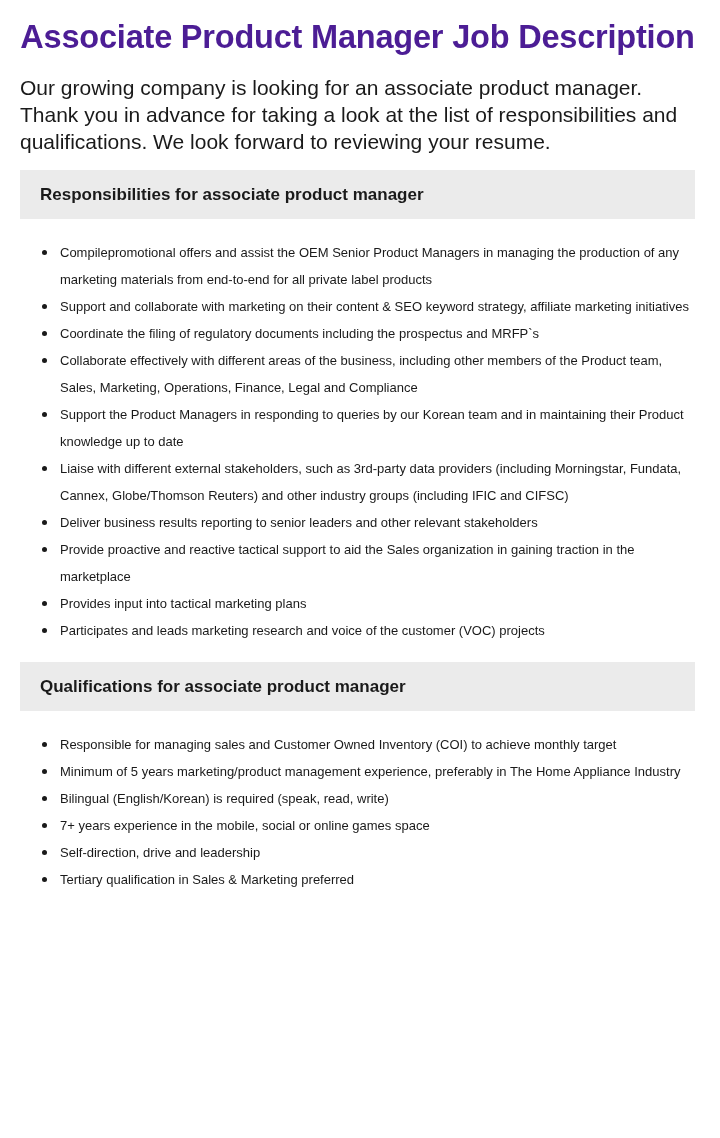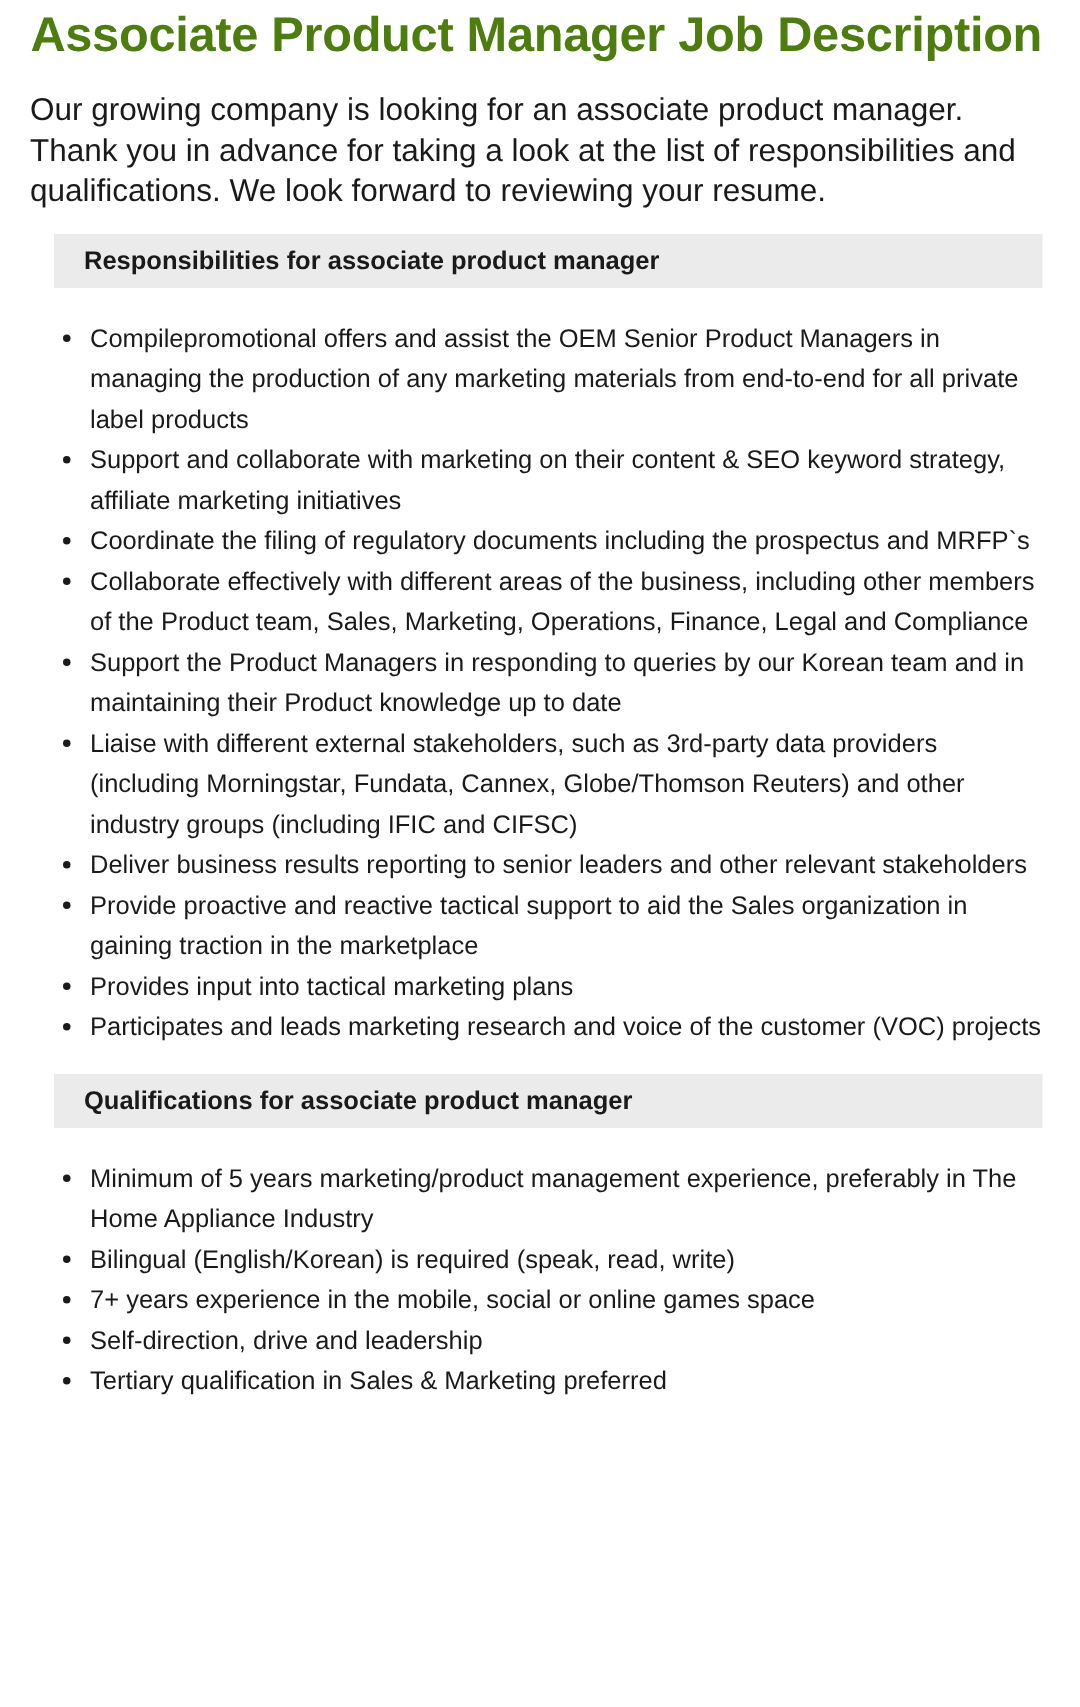--- a/index.html
+++ b/index.html
@@ -12,58 +12,57 @@
       height: 1138px;
       overflow: hidden;
       font-family: "Liberation Sans", "DejaVu Sans", sans-serif;
       color: #111111;
     }
     .page {
       padding: 0 25px 0 20px;
     }
     .title {
       margin: 0;
-      padding-top: 2px;
+      padding-top: 16px;
       font-size: 32.5px;
       font-weight: bold;
       text-align: center;
       line-height: 42px;
       letter-spacing: -0.2px;
-      color: #4d7c0f;
+      color: #4c1d95;
       white-space: nowrap;
     }
     .intro {
       margin: 16px 0 0 0;
       font-size: 21px;
       line-height: 27px;
       color: #1a1a1a;
     }
     .section-header {
       margin-top: 15px;
       background: #ebebeb;
-      height: 36px;
+      height: 49px;
       display: flex;
       align-items: center;
       padding-left: 20px;
       font-size: 17px;
       font-weight: bold;
       color: #1a1a1a;
-      margin-left: 16px;
     }
     .section-header.second {
       margin-top: 18px;
     }
     ul.items {
       margin: 20px 0 0 0;
       padding: 0 0 0 40px;
       list-style: none;
     }
     ul.items li {
       position: relative;
-      font-size: 17px;
+      font-size: 13px;
       line-height: 27px;
       color: #1a1a1a;
     }
     ul.items li::before {
       content: "";
       position: absolute;
       left: -18px;
       top: 11px;
       width: 5px;
       height: 5px;
@@ -87,19 +86,20 @@
     <li>Support the Product Managers in responding to queries by our Korean team and in maintaining their Product knowledge up to date</li>
     <li>Liaise with different external stakeholders, such as 3rd-party data providers (including Morningstar, Fundata, Cannex, Globe/Thomson Reuters) and other industry groups (including IFIC and CIFSC)</li>
     <li>Deliver business results reporting to senior leaders and other relevant stakeholders</li>
     <li>Provide proactive and reactive tactical support to aid the Sales organization in gaining traction in the marketplace</li>
     <li>Provides input into tactical marketing plans</li>
     <li>Participates and leads marketing research and voice of the customer (VOC) projects</li>
   </ul>
 
   <div class="section-header second">Qualifications for associate product manager</div>
   <ul class="items">
+    <li>Responsible for managing sales and Customer Owned Inventory (COI) to achieve monthly target</li>
     <li>Minimum of 5 years marketing/product management experience, preferably in The Home Appliance Industry</li>
     <li>Bilingual (English/Korean) is required (speak, read, write)</li>
     <li>7+ years experience in the mobile, social or online games space</li>
     <li>Self-direction, drive and leadership</li>
     <li>Tertiary qualification in Sales &amp; Marketing preferred</li>
   </ul>
 </div>
 
 </body></html>

